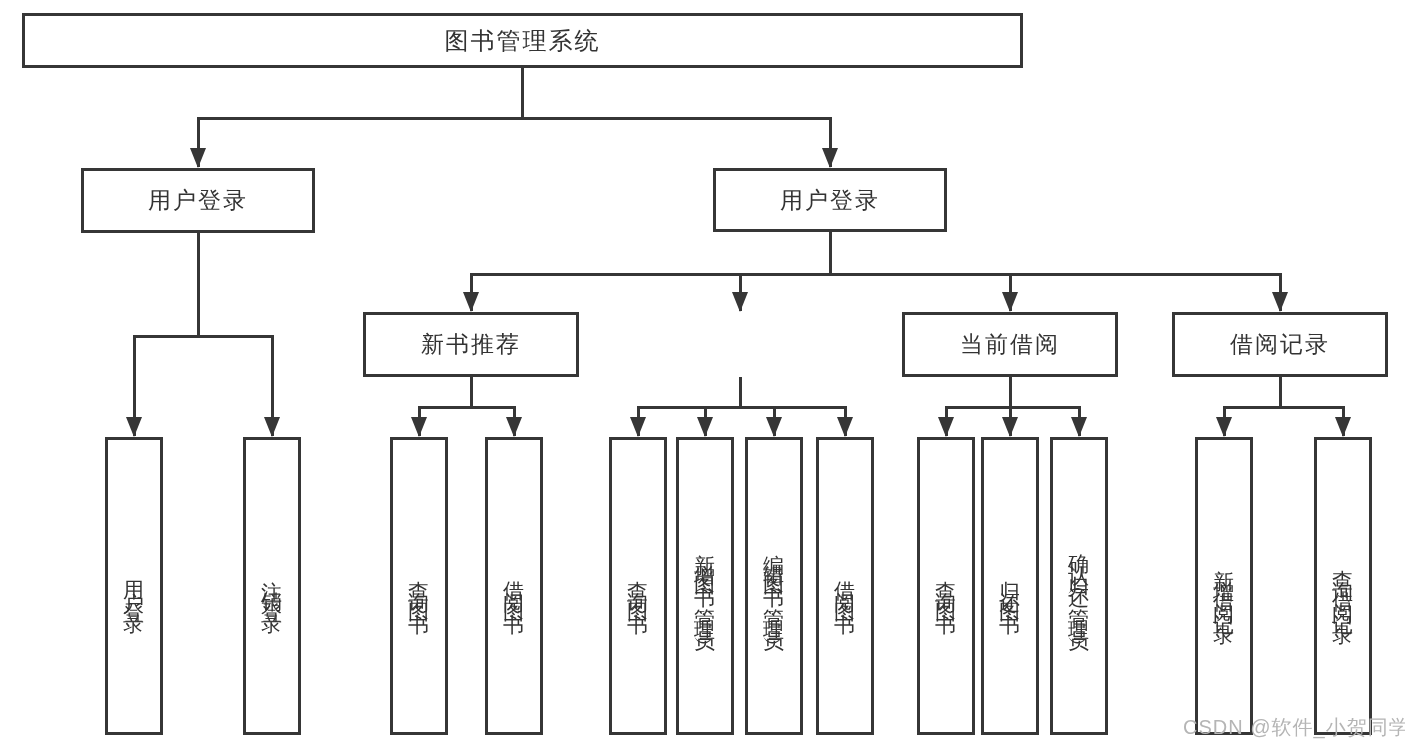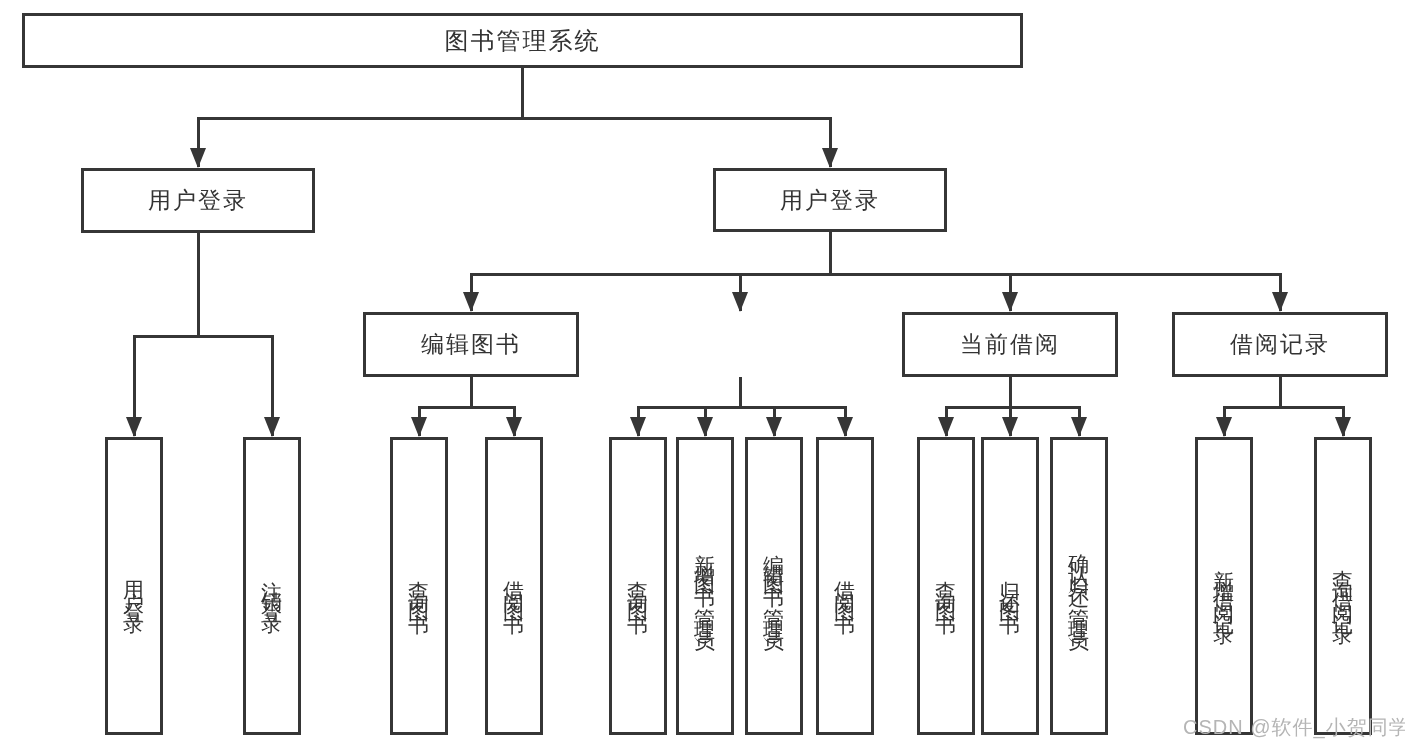--- a/index.html
+++ b/index.html
@@ -104,21 +104,21 @@
   <div class="arrow" style="left:126px;top:335px;height:102px"></div>
   <div class="arrow" style="left:264px;top:335px;height:102px"></div>
 
   <div class="vline" style="left:828.5px;top:230px;height:43px"></div>
   <div class="hline" style="left:469.5px;top:273px;width:812px"></div>
   <div class="arrow" style="left:463px;top:273px;height:39px"></div>
   <div class="arrow" style="left:732px;top:273px;height:39px"></div>
   <div class="arrow" style="left:1002px;top:273px;height:39px"></div>
   <div class="arrow" style="left:1272px;top:273px;height:39px"></div>
 
-  <div class="box hbox" style="left:363px;top:312px;width:216px;height:65px">编辑图书</div>
+  <div class="box hbox" style="left:363px;top:312px;width:216px;height:65px">新书推荐</div>
   <div class="box hbox" style="left:1172px;top:312px;width:216px;height:65px">借阅记录</div>
   <div class="box hbox" style="left:902px;top:312px;width:216px;height:65px">当前借阅</div>
 
   <div class="vline" style="left:469.5px;top:377px;height:29px"></div>
   <div class="vline" style="left:738.5px;top:377px;height:29px"></div>
   <div class="vline" style="left:1008.5px;top:377px;height:29px"></div>
   <div class="vline" style="left:1278.5px;top:377px;height:29px"></div>
 
   <div class="hline" style="left:417.5px;top:406px;width:98px"></div>
   <div class="hline" style="left:636.5px;top:406px;width:210px"></div>

